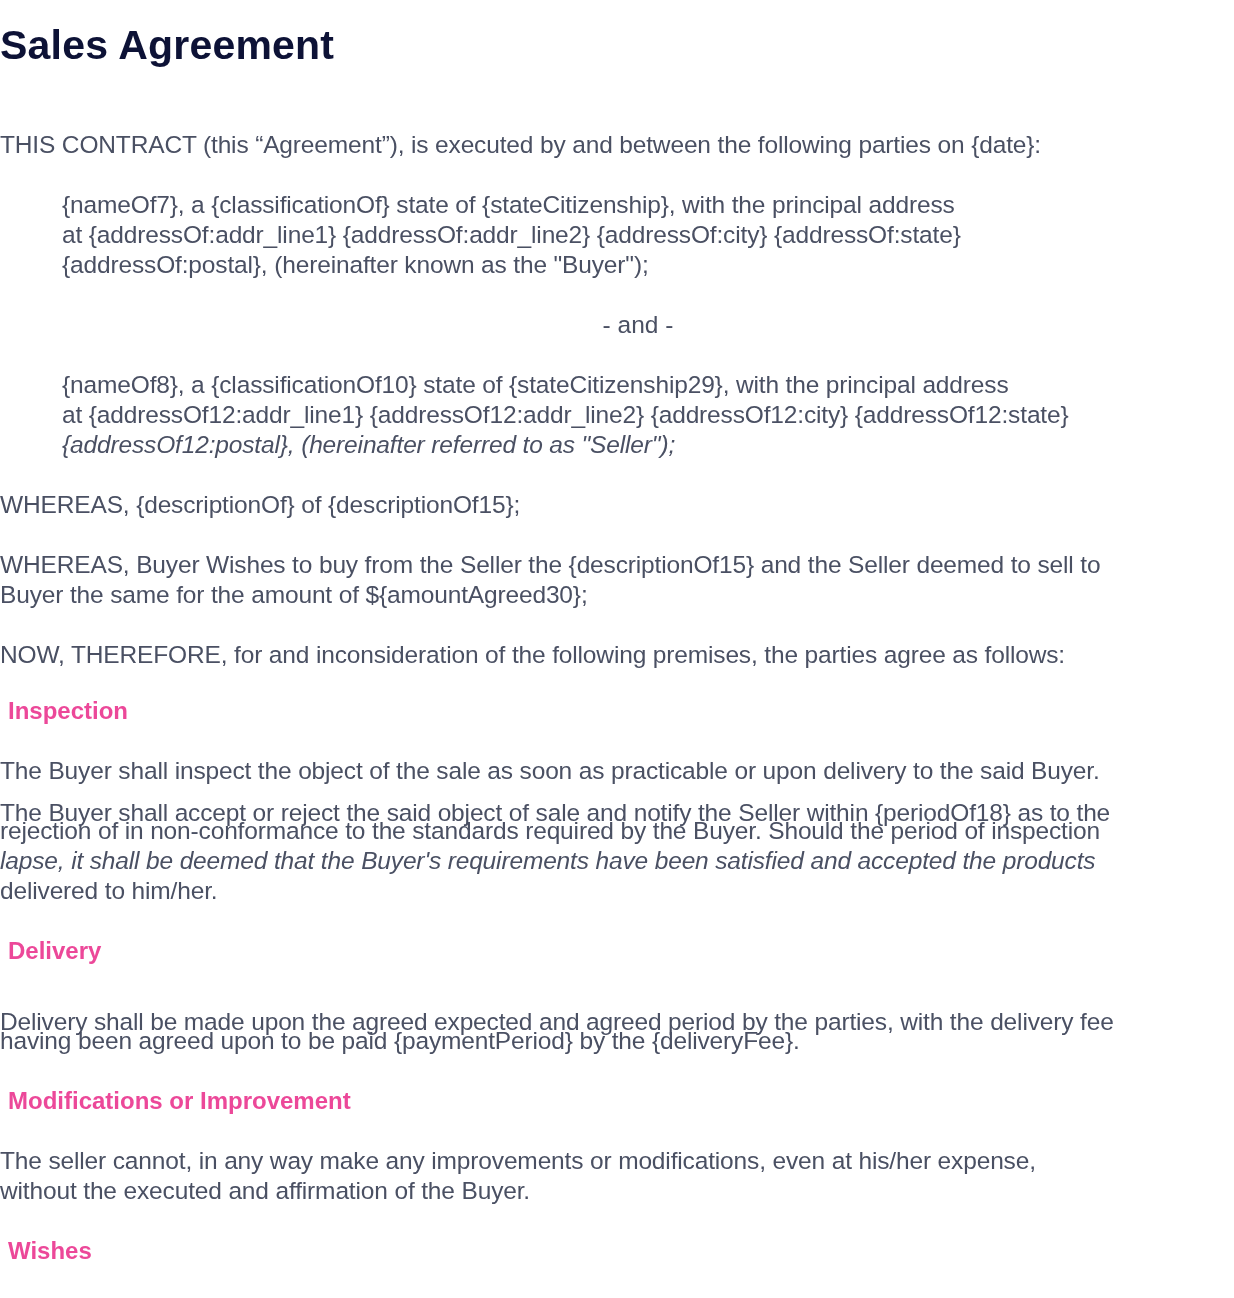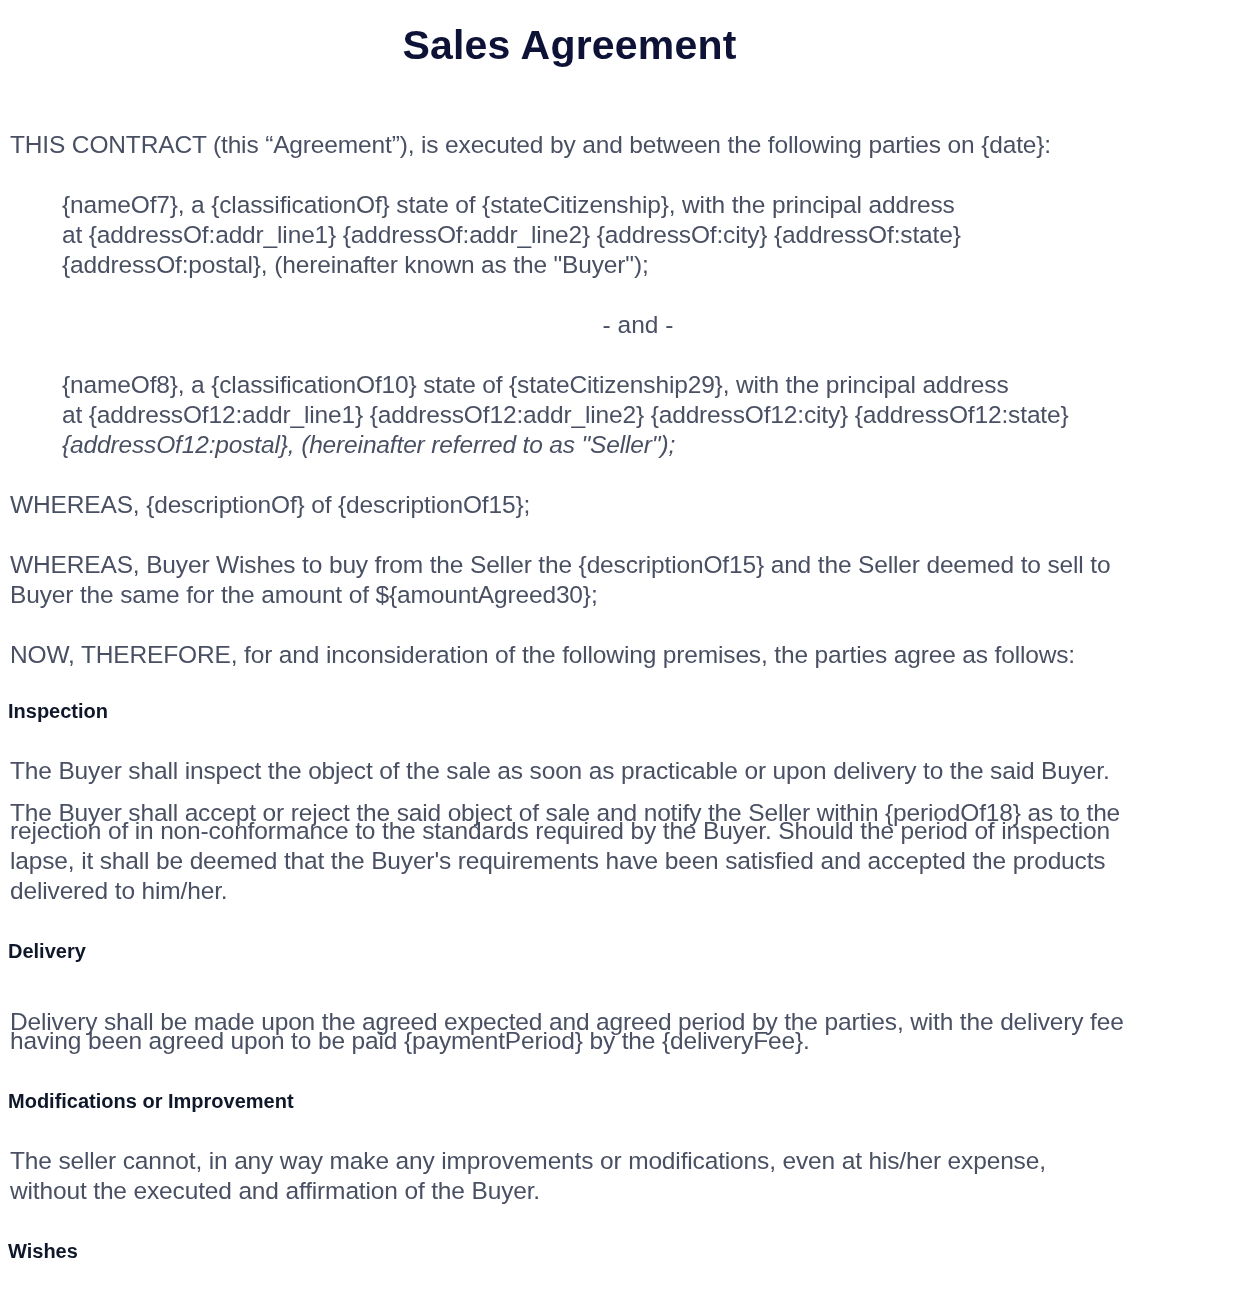--- a/index.html
+++ b/index.html
@@ -13,44 +13,44 @@
     overflow: hidden;
     position: relative;
     font-family: "Liberation Sans", sans-serif;
     color: #4a5063;
   }
   .title {
     position: absolute;
     top: 18px;
     left: 0;
     width: 1139px;
-    text-align: center;
+    text-align: left;
     font-size: 41px;
     font-weight: bold;
     color: #0d1236;
     line-height: 54px;
     letter-spacing: 0.2px;
   }
   .line {
     position: absolute;
     white-space: nowrap;
     font-size: 24.5px;
     line-height: 30px;
     letter-spacing: -0.15px;
   }
-  .left { left: 10px; text-align: center; }
+  .left { left: 0; text-align: center; }
   .indent { left: 62px; }
   .heading {
     position: absolute;
     left: 8px;
     white-space: nowrap;
-    font-size: 20px;
+    font-size: 24px;
     line-height: 30px;
     font-weight: bold;
-    color: #0f172a;
+    color: #ec4899;
   }
   .center-and {
     position: absolute;
     left: 0;
     width: 1276px;
     text-align: center;
     font-size: 24.5px;
     line-height: 30px;
   }
 </style>
@@ -82,21 +82,21 @@
   <div class="line left" style="top:580px;">Buyer the same for the amount of ${amountAgreed30};</div>
 </div>
 
 <div class="line left" style="top:640px;">NOW, THEREFORE, for and inconsideration of the following premises, the parties agree as follows:</div>
 
 <div>
   <div class="heading" style="top:696px;">Inspection</div>
   <div class="line left" style="top:756px;">The Buyer shall inspect the object of the sale as soon as practicable or upon delivery to the said Buyer.</div>
   <div class="line left" style="top:786px;margin-top:12px;">The Buyer shall accept or reject the said object of sale and notify the Seller within {periodOf18} as to the</div>
   <div class="line left" style="top:816px;">rejection of in non-conformance to the standards required by the Buyer. Should the period of inspection</div>
-  <div class="line left" style="top:846px;">lapse, it shall be deemed that the Buyer's requirements have been satisfied and accepted the products</div>
+  <div class="line left" style="top:846px;font-style:italic;">lapse, it shall be deemed that the Buyer's requirements have been satisfied and accepted the products</div>
   <div class="line left" style="top:876px;">delivered to him/her.</div>
 </div>
 
 <div>
   <div class="heading" style="top:936px;">Delivery</div>
   <div class="line left" style="top:996px;margin-top:11px;">Delivery shall be made upon the agreed expected and agreed period by the parties, with the delivery fee</div>
   <div class="line left" style="top:1026px;">having been agreed upon to be paid {paymentPeriod} by the {deliveryFee}.</div>
 </div>
 
 <div>

